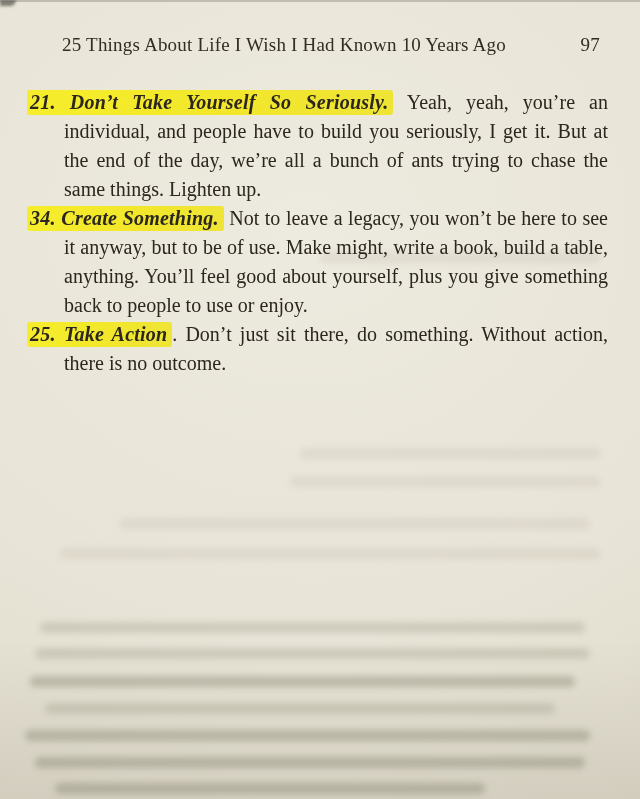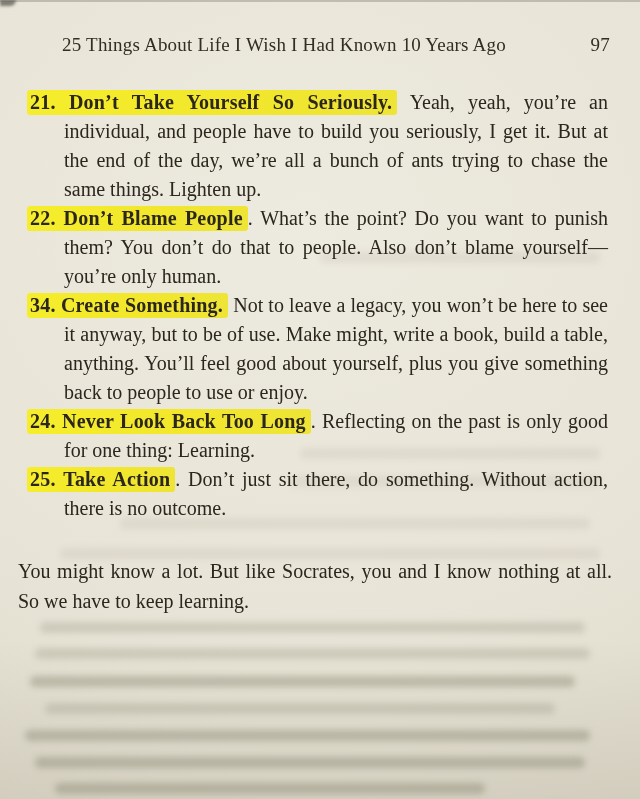--- a/index.html
+++ b/index.html
@@ -42,21 +42,21 @@
     color: #332d23;
   }
   .running-title {
     display: block;
     text-align: center;
     margin-right: 72px;
   }
   .page-number {
     position: absolute;
     top: 34px;
-    right: 30px;
+    right: 40px;
     text-align: right;
   }
   .content {
     position: relative;
     padding: 0 32px 0 30px;
     z-index: 2;
   }
   .tips-list {
     list-style: none;
     margin-top: 30px;
@@ -68,20 +68,21 @@
   .tip {
     padding-left: 34px;
     text-indent: -34px;
   }
   .hl {
     background: linear-gradient(100deg, rgba(246,238,40,0.98) 0%, var(--highlight) 55%, rgba(238,228,40,0.92) 100%);
     padding: 1px 5px 2px 3px;
     margin-left: -3px;
     border-radius: 3px;
     box-decoration-break: clone;
+    font-style: italic;
     -webkit-box-decoration-break: clone;
   }
   .hl-text { font-weight: 700; letter-spacing: 0.2px; }
   .closing {
     margin: 33px 0 0 -12px;
     margin-right: -4px;
     font-size: 20px;
     line-height: 30px;
     text-align: justify;
   }
@@ -106,29 +107,26 @@
 
   <header class="page-header">
     <span class="running-title">25 Things About Life I Wish I Had Known 10 Years Ago</span>
     <span class="page-number">97</span>
   </header>
 
   <main class="content">
     <ol class="tips-list">
   <li class="tip"><span class="hl"><span class="hl-text">21. Don’t Take Yourself So Seriously.</span></span><span class="sep"></span><span class="body-text"> Yeah, yeah, you’re an individual, and people have to build you seriously, I get it. But at the end of the day, we’re all a bunch of ants trying to chase the same things. Lighten up.</span></li>
 
-  <li class="tip"><span class="hl"><span class="hl-text">22. Don’t Blame People</span></span><span class="sep">.</span><span class="body-text"> What’s the point? Do you want to punish them? You don’t do that to people. Also don’t blame yourself—you’re only human.</span></li>
 
   <li class="tip"><span class="hl"><span class="hl-text">34. Create Something.</span></span><span class="sep"></span><span class="body-text"> Not to leave a legacy, you won’t be here to see it anyway, but to be of use. Make might, write a book, build a table, anything. You’ll feel good about yourself, plus you give something back to people to use or enjoy.</span></li>
 
-  <li class="tip"><span class="hl"><span class="hl-text">24. Never Look Back Too Long</span></span><span class="sep">.</span><span class="body-text"> Reflecting on the past is only good for one thing: Learning.</span></li>
 
   <li class="tip"><span class="hl"><span class="hl-text">25. Take Action</span></span><span class="sep">.</span><span class="body-text"> Don’t just sit there, do something. Without action, there is no outcome.</span></li>
 </ol>
-    <p class="closing">You might know a lot. But like Socrates, you and I know nothing at all. So we have to keep learning.</p>
   </main>
 
   <div class="bleedthrough">
     <div class="ghost faint" style="top:252px; left:320px; width:280px;"></div>
     <div class="ghost faint" style="top:448px; left:300px; width:300px;"></div>
     <div class="ghost faint" style="top:476px; left:290px; width:310px;"></div>
     <div class="ghost faint" style="top:518px; left:120px; width:470px;"></div>
     <div class="ghost faint" style="top:548px; left:60px; width:540px;"></div>
     <div class="ghost" style="top:622px; left:40px; width:545px;"></div>
     <div class="ghost" style="top:648px; left:35px; width:555px;"></div>

